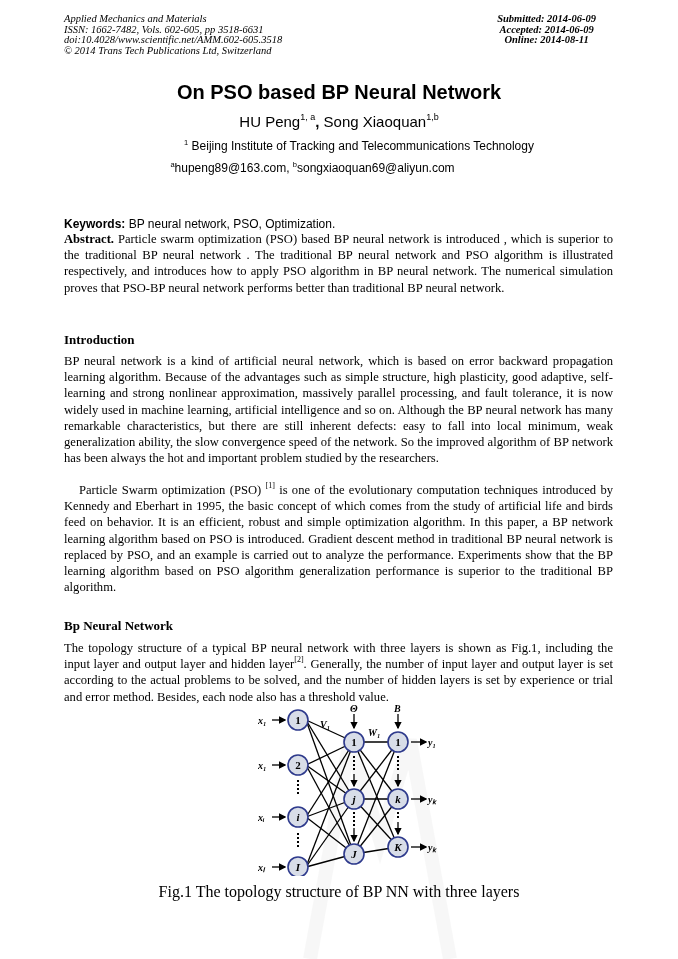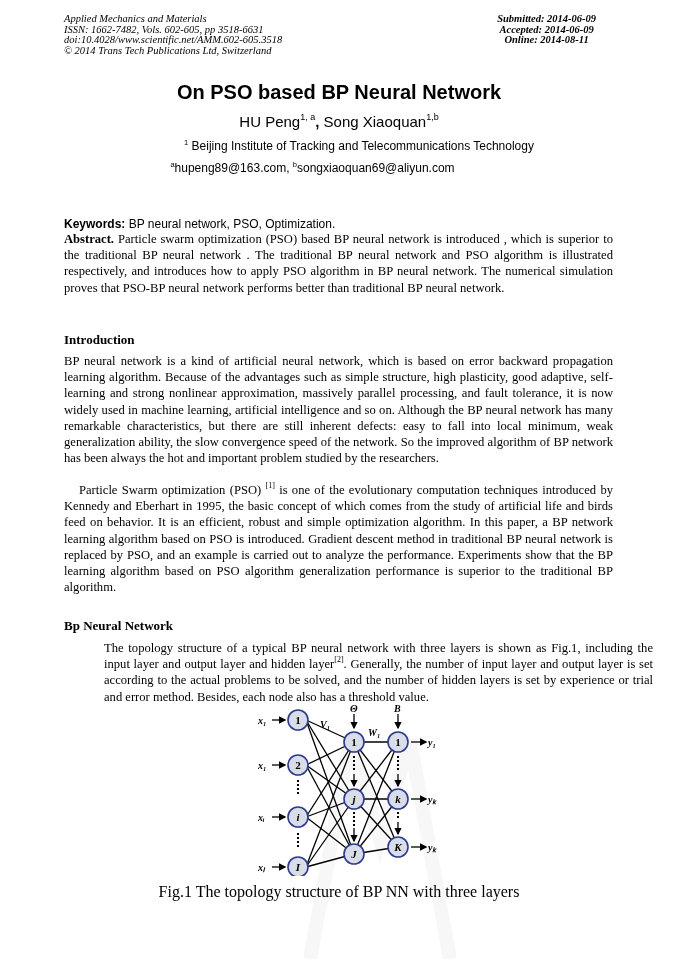--- a/index.html
+++ b/index.html
@@ -76,21 +76,21 @@
 <div class="heading serif" style="top:332px;">Introduction</div>
 
 <div class="para serif" style="top:353px;">BP neural network is a kind of artificial neural network, which is based on error backward propagation learning algorithm. Because of the advantages such as simple structure, high plasticity, good adaptive, self-learning and strong nonlinear approximation, massively parallel processing, and fault tolerance, it is now widely used in machine learning, artificial intelligence and so on. Although the BP neural network has many remarkable characteristics, but there are still inherent defects: easy to fall into local minimum, weak generalization ability, the slow convergence speed of the network. So the improved algorithm of BP network has been always the hot and important problem studied by the researchers.</div>
 
 <div class="para serif indent" style="top:482px;">
   <span>Particle Swarm optimization (PSO) </span><sup>[1]</sup><span> is one of the evolutionary computation techniques introduced by Kennedy and Eberhart in 1995, the basic concept of which comes from the study of artificial life and birds feed on behavior. It is an efficient, robust and simple optimization algorithm. In this paper, a BP network learning algorithm based on PSO is introduced. Gradient descent method in traditional BP neural network is replaced by PSO, and an example is carried out to analyze the performance. Experiments show that the BP learning algorithm based on PSO algorithm generalization performance is superior to the traditional BP algorithm.</span>
 </div>
 
 <div class="heading serif" style="top:618px;">Bp Neural Network</div>
 
-<div class="para serif" style="top:640px;margin-left:40px;">
+<div class="para serif" style="top:640px;">
   <span>The topology structure of a typical BP neural network with three layers is shown as Fig.1, including the input layer and output layer and hidden layer</span><sup>[2]</sup><span>. Generally, the number of input layer and output layer is set according to the actual problems to be solved, and the number of hidden layers is set by experience or trial and error method. Besides, each node also has a threshold value.</span>
 </div>
 
 <svg class="watermark" viewBox="0 0 160 259">
   <path d="M10 259 L50 40 L80 140 L110 40 L150 259" fill="none" stroke="#888" stroke-width="14"></path>
 </svg>
 
 <svg class="figure" viewBox="0 0 190 172">
   <defs>
     <marker id="arr" markerWidth="6" markerHeight="6" refX="5" refY="3" orient="auto">

